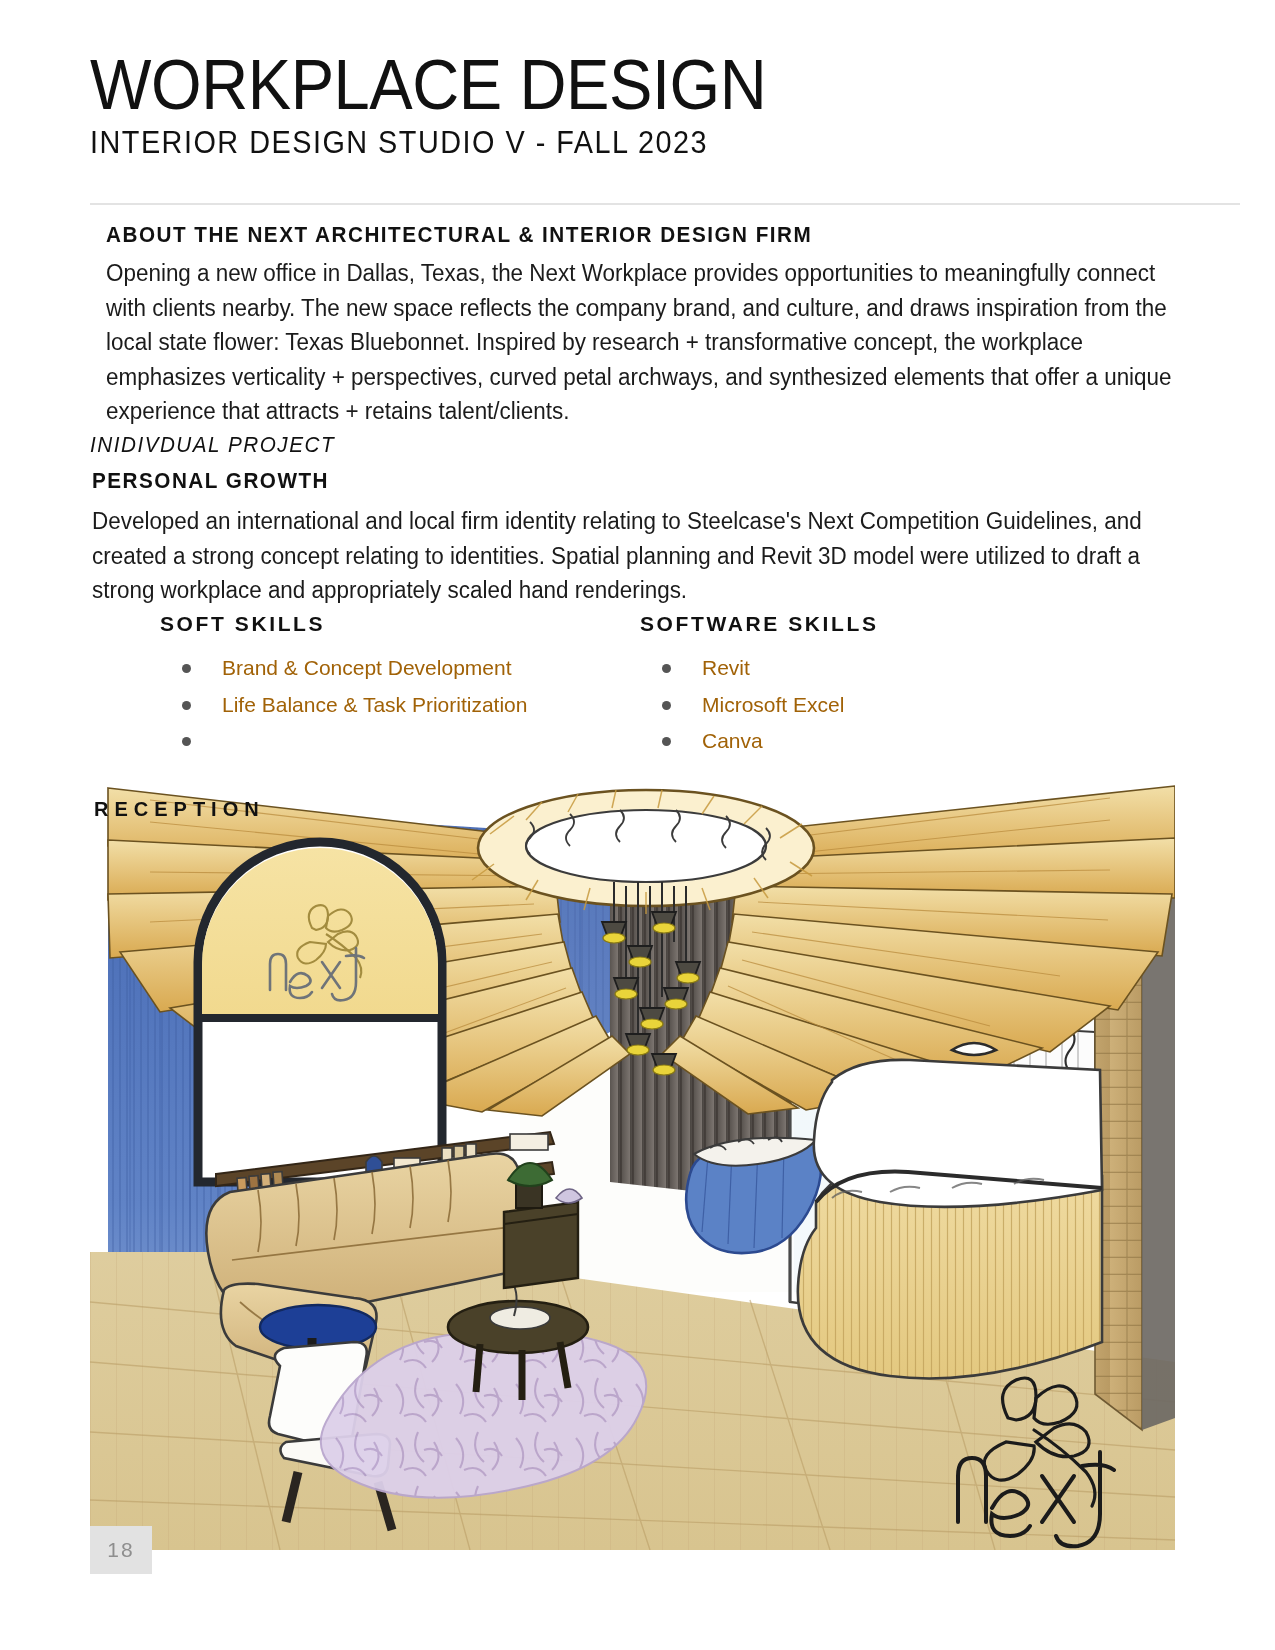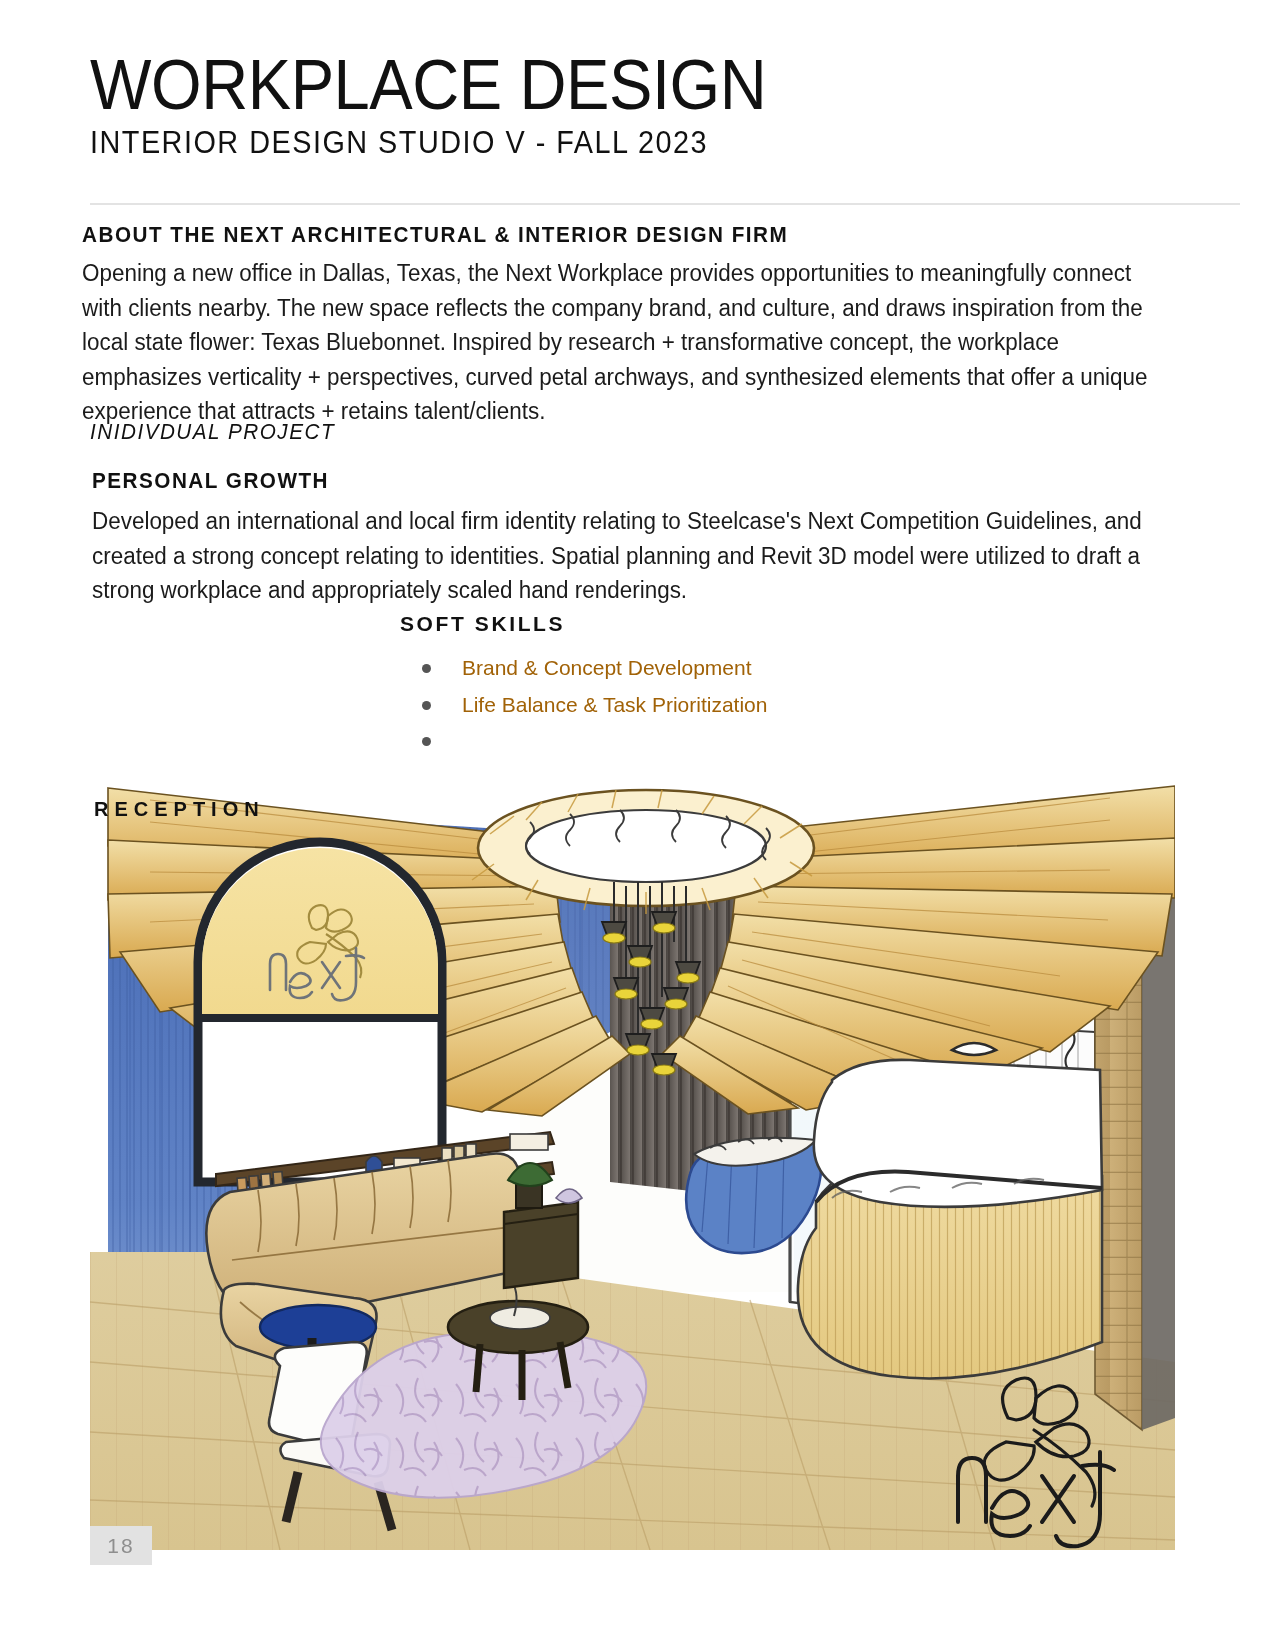--- a/index.html
+++ b/index.html
@@ -68,24 +68,24 @@
   .para {
     font-size: 23.5px;
     line-height: 34.5px;
     font-weight: 400;
     color: #1b1b1b;
     transform: scaleX(0.955);
     transform-origin: left center;
     width: 1140px;
   }
 
-  .blk-about { position: absolute; left: 54px; top: 222px; }
+  .blk-about { position: absolute; left: 78px; top: 222px; }
   .blk-about .para { margin-top: 8px; }
 
-  .blk-indiv { position: absolute; left: 62px; top: 419px; }
+  .blk-indiv { position: absolute; left: 62px; top: 432px; }
   .blk-growth { position: absolute; left: 64px; top: 468px; }
   .blk-growth .para { margin-top: 10px; }
 
   
   .skills { position: absolute; left: 62px; top: 612px; width: 1100px; display: flex; justify-content: center; }
   .skills-col-1 { width: 480px; }
   .skills-col-2 { width: 480px; }
   .skills-head {
     font-size: 21px;
     font-weight: 700;
@@ -132,21 +132,21 @@
     height: 768px;
     overflow: hidden;
   }
   .render-wrap svg { display: block; width: 1085px; height: 768px; }
 
   .page-num {
     position: absolute;
     left: 62px;
     top: 1526px;
     width: 62px;
-    height: 39px;
+    height: 48px;
     background: #e2e2e2;
     color: #8e8e8e;
     font-size: 21px;
     letter-spacing: 2px;
     display: flex;
     align-items: center;
     justify-content: center;
     z-index: 6;
     text-align: center;
   }
@@ -188,20 +188,37 @@
         <li>
           <span class="dot"></span>
           <span>Life Balance &amp; Task Prioritization</span>
         </li>
         <li>
           <span class="dot"></span>
         </li>
       </ul>
     </div>
 
+    <div class="skills-col-2">
+      <div class="skills-head">SOFTWARE SKILLS</div>
+      <ul class="skill-list">
+        <li>
+          <span class="dot"></span>
+          <span>Revit</span>
+        </li>
+        <li>
+          <span class="dot"></span>
+          <span>Microsoft Excel</span>
+        </li>
+        <li>
+          <span class="dot"></span>
+          <span>Canva</span>
+        </li>
+      </ul>
+    </div>
 
   </div>
 
   <div class="rule rule-bottom"></div>
 
   <div class="render-label">RECEPTION</div>
 
   <div class="render-wrap">
     <svg viewBox="0 0 1085 768" preserveAspectRatio="none">
       <defs>

